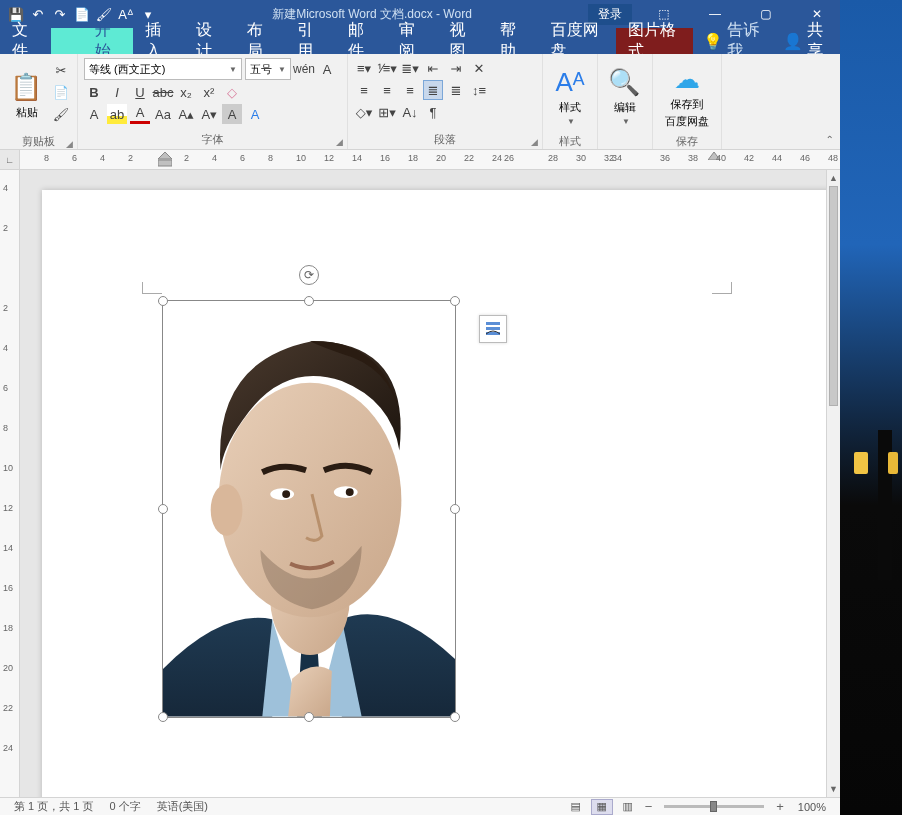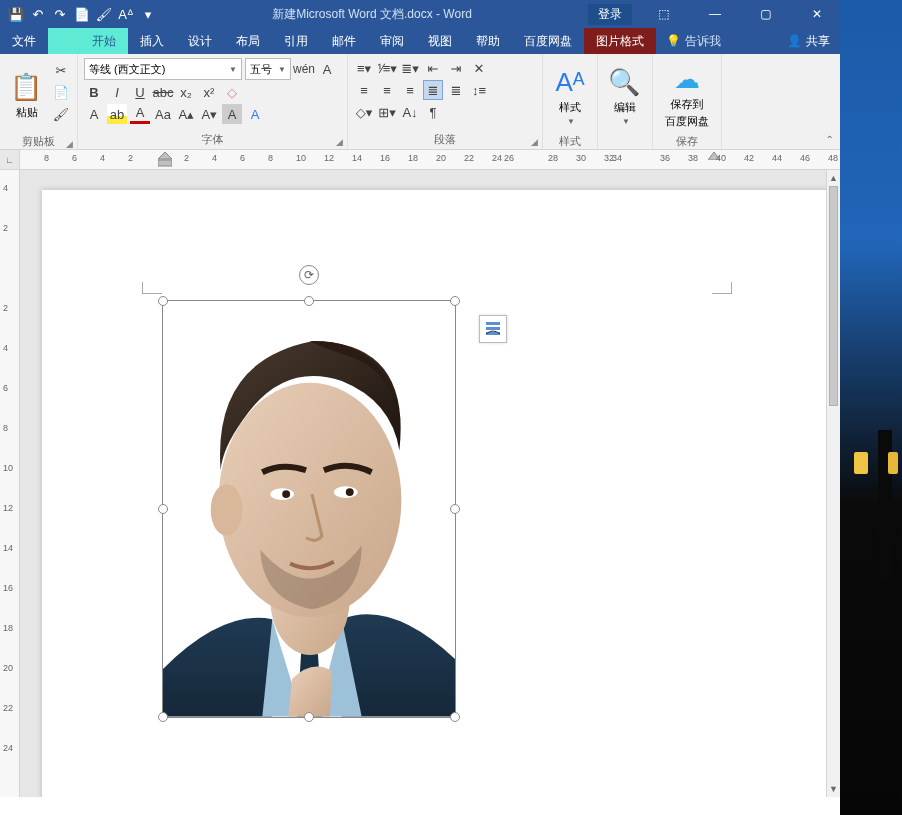--- a/index.html
+++ b/index.html
@@ -9,21 +9,21 @@
 
 .titlebar { height:28px; background:#2b579a; display:flex; align-items:center; color:#fff; font-size:12px; }
 .qat { display:flex; gap:6px; padding-left:8px; align-items:center; }
 .qat-icon { width:16px; height:16px; display:flex; align-items:center; justify-content:center; cursor:pointer; font-size:13px; }
 .title-text { flex:1; text-align:center; color:#cfe0f2; font-size:12px; }
 .title-right { display:flex; align-items:center; gap:13px; padding-right:4px; }
 .login-btn { background:#1e4e8c; padding:2px 10px; font-size:12px; cursor:pointer; }
 .win-btn { width:38px; height:28px; display:flex; align-items:center; justify-content:center; cursor:pointer; font-size:12px; }
 
 
-.tabs { height:26px; background:#2b579a; display:flex; align-items:stretch; color:#fff; font-size:12px; }
+.tabs { height:26px; background:#2b579a; display:flex; align-items:stretch; color:#fff; font-size:16px; }
 .tab { padding:0 12px; display:flex; align-items:center; cursor:pointer; }
 .tab.active { background:#5eead4; color:#2b579a;padding-left:44px; }
 .tab.context { background:#7f1d1d; }
 .tell-me { display:flex; align-items:center; gap:4px; padding:0 10px; cursor:pointer; color:#cfe0f2; }
 .share { display:flex; align-items:center; gap:4px; padding:0 10px; cursor:pointer; }
 
 
 .ribbon { height:96px; background:#f1f1f1; border-bottom:1px solid #d4d4d4; display:flex; position:relative; }
 .ribbon-group { display:flex; flex-direction:column; padding:4px 6px 0; border-right:1px solid #e0e0e0; position:relative; }
 .group-body { flex:1; display:flex; align-items:flex-start; gap:3px; }
@@ -415,14 +415,30 @@
     </div>
     <div class="vscroll">
       <div class="scroll-btn">▲</div>
       <div class="scroll-track">
         <div class="scroll-thumb"></div>
       </div>
       <div class="scroll-btn" style="position:absolute;bottom:0;width:100%">▼</div>
     </div>
   </div>
 
+  <div class="statusbar">
+    <span class="status-item">第 1 页，共 1 页</span>
+    <span class="status-item">0 个字</span>
+    <span class="status-item">英语(美国)</span>
+    <div class="status-right">
+      <span class="view-btn">▤</span>
+      <span class="view-btn active">▦</span>
+      <span class="view-btn">▥</span>
+      <span class="zoom-btn">−</span>
+      <div class="zoom-slider">
+          <div class="zoom-thumb"></div>
+        </div>
+      <span class="zoom-btn">+</span>
+      <span class="status-item">100%</span>
+    </div>
+  </div>
 
 </div>
 
 </body></html>

